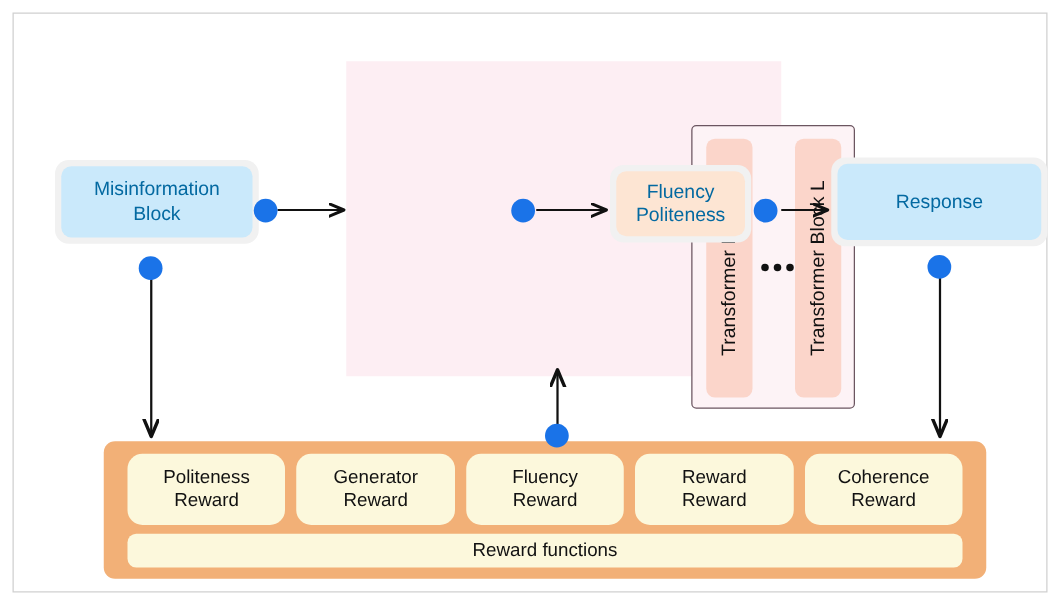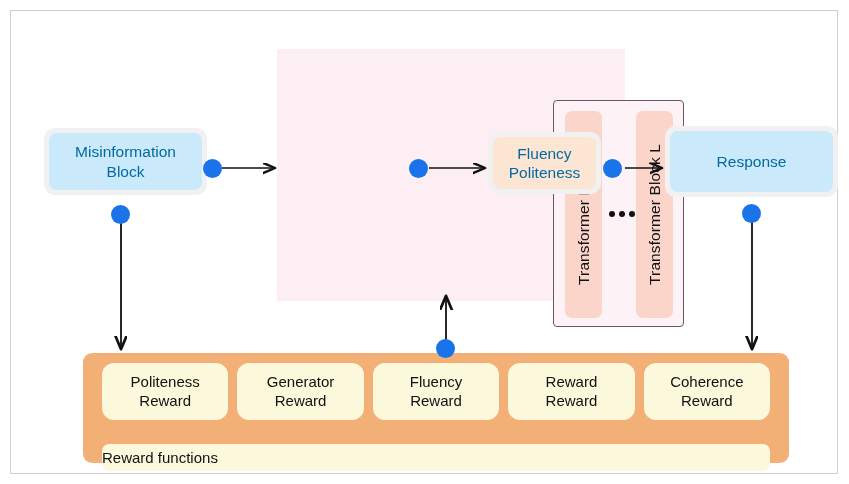--- a/index.html
+++ b/index.html
@@ -147,24 +147,23 @@
   #reward-functions-bar {
     position: absolute;
     left: 19px;
     top: 74px;
     width: 668px;
     height: 27px;
     background: #fcf8dc;
     border-radius: 7px;
     display: flex;
     align-items: center;
-    justify-content: flex-start;
+    justify-content: center;
     font-size: 15px;
     color: #111111;
-    margin-top: 17px;
   }
 
   
   .dot {
     position: absolute;
     width: 19px;
     height: 19px;
     border-radius: 50%;
     background: #1a73e8;
     z-index: 6;

